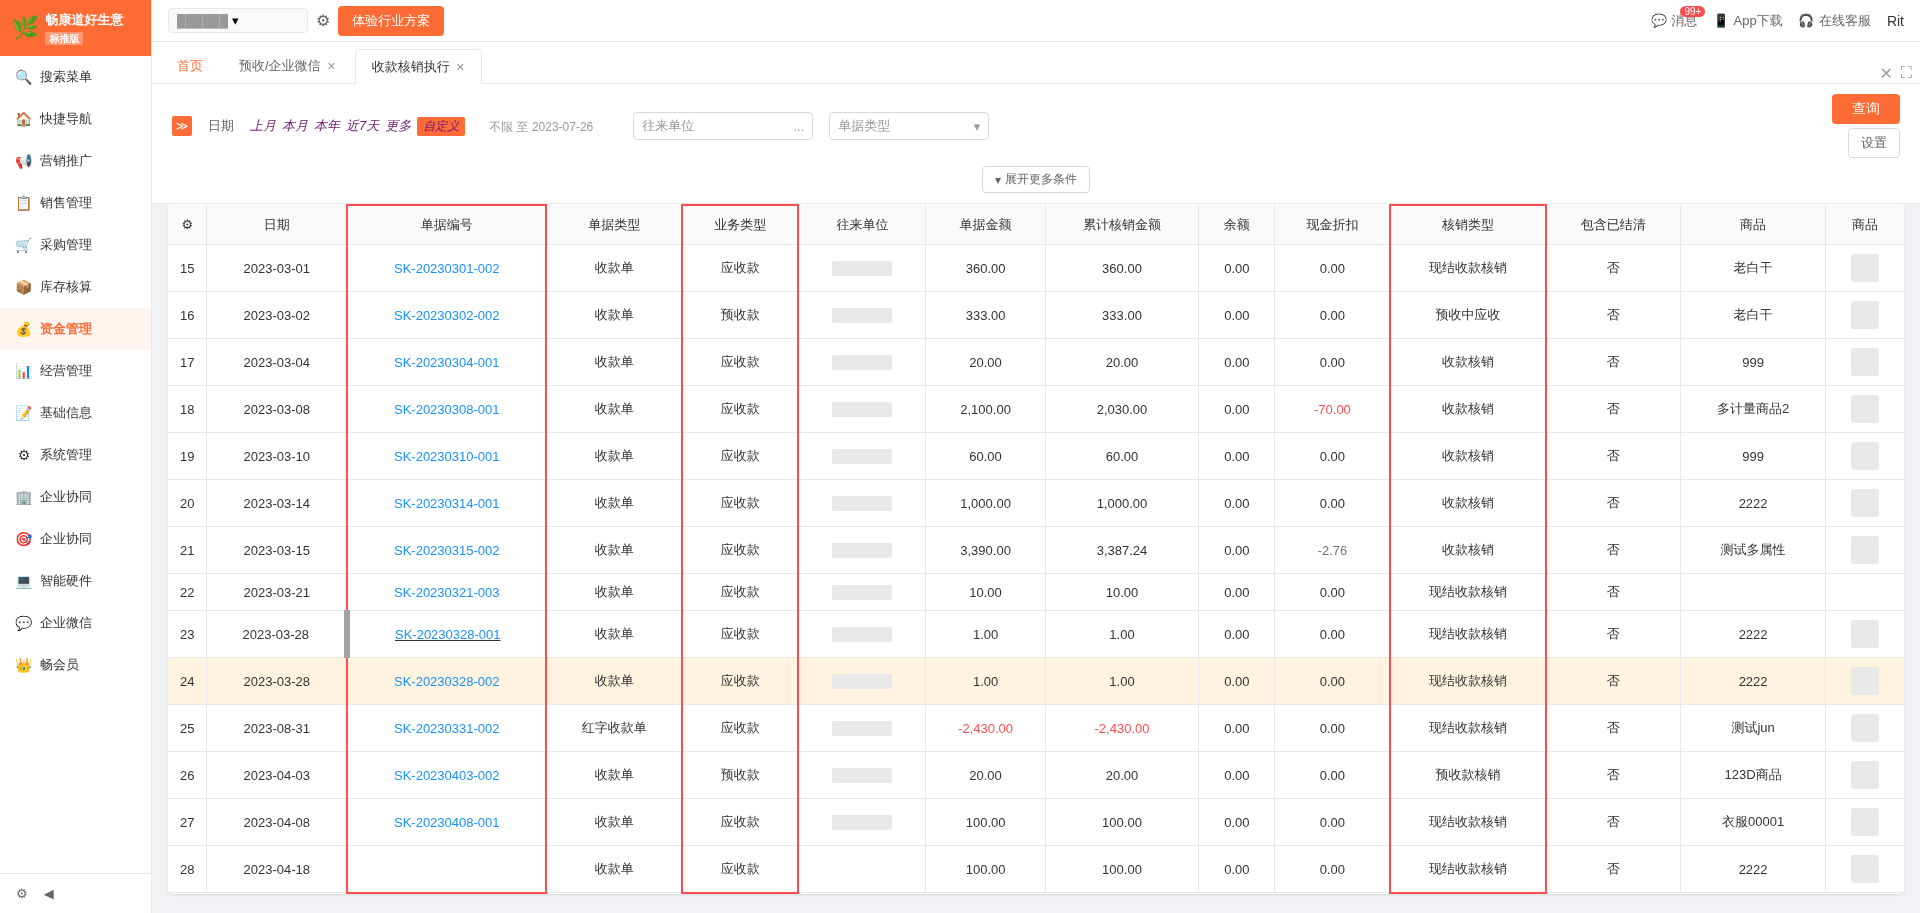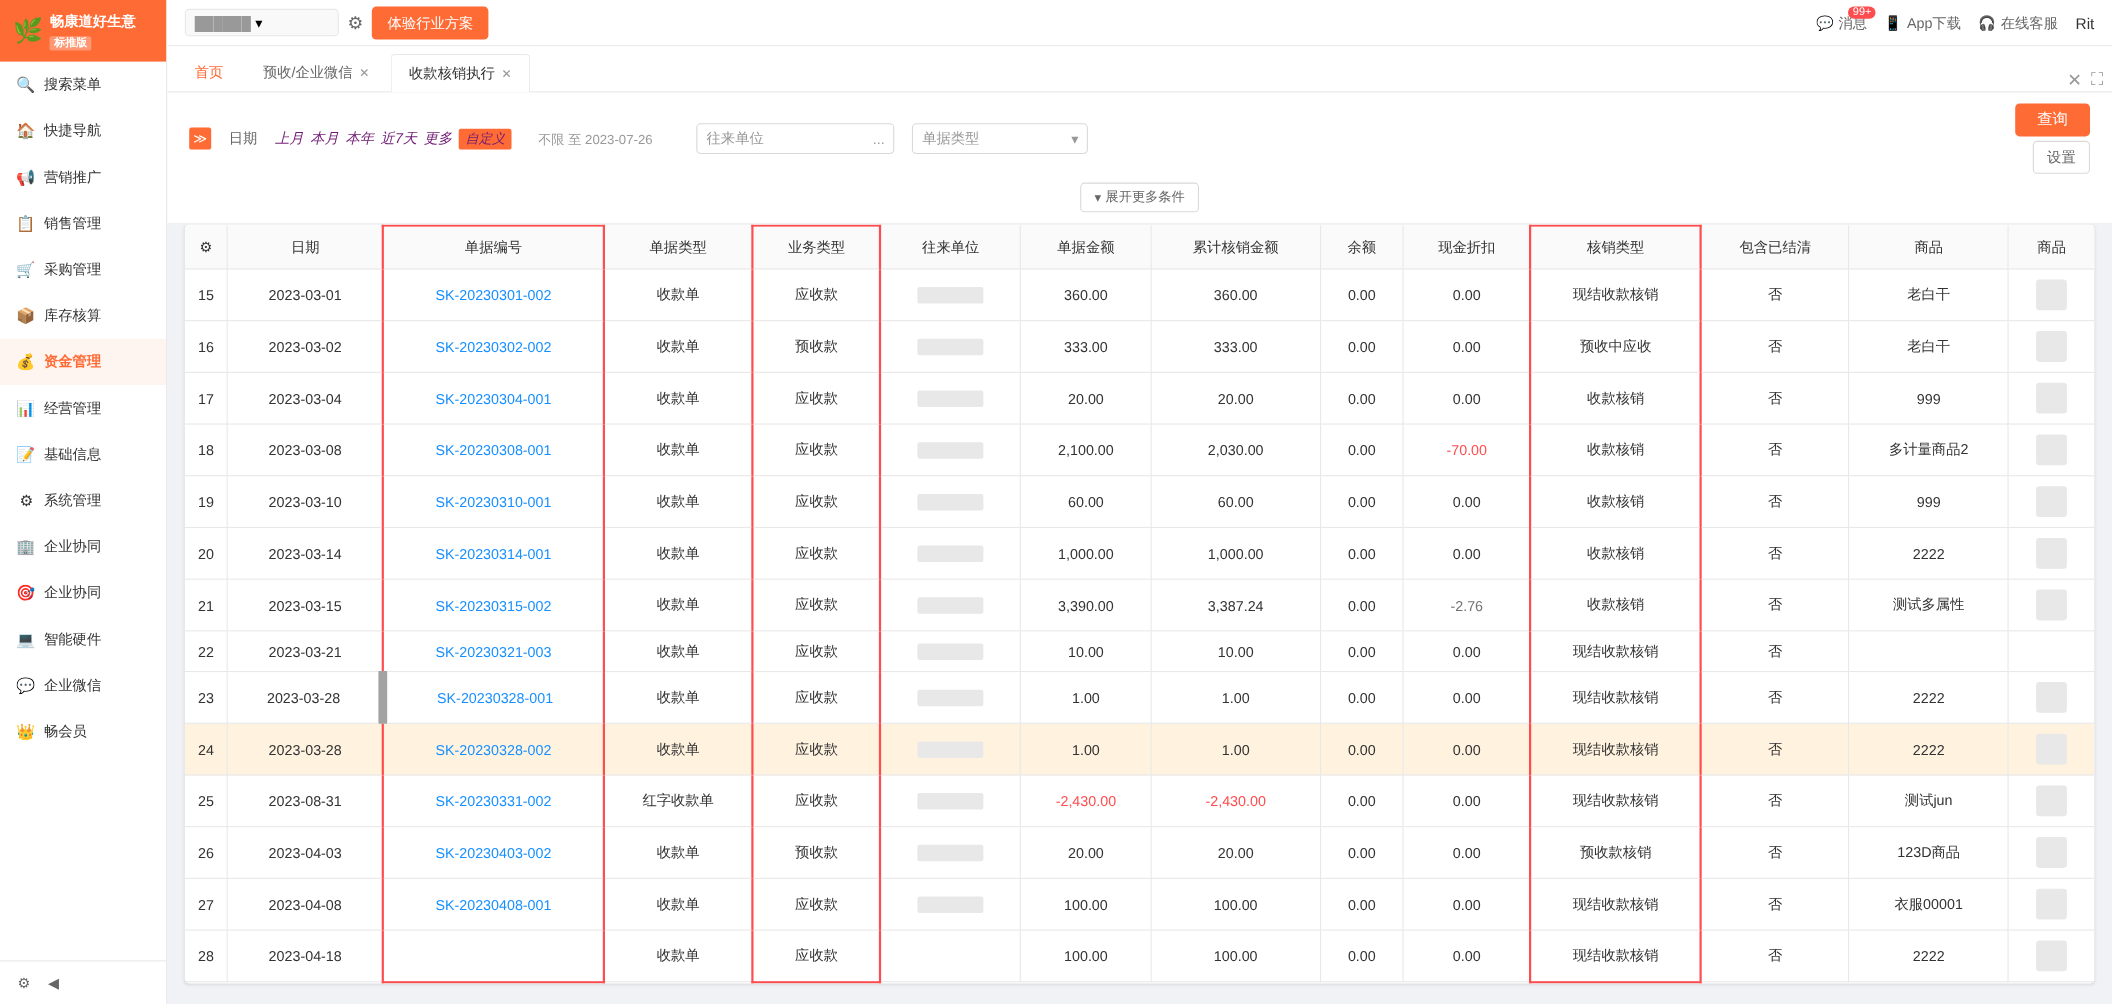--- a/index.html
+++ b/index.html
@@ -385,21 +385,21 @@
       <td>0.00</td>
       <td style="">0.00</td>
       <td style="border-left:2px solid #ff4d4f;border-right:2px solid #ff4d4f;">现结收款核销</td>
       <td>否</td>
       <td></td>
       <td></td>
     </tr>
             <tr>
       <td>23</td>
       <td>2023-03-28</td>
-      <td style="border-left:8px solid #a3a3a3;border-right:2px solid #ff4d4f;"><a class="link-text">SK-20230328-001</a></td>
+      <td style="border-left:6px solid #a3a3a3;border-right:2px solid #ff4d4f;text-decoration:underline;"><a class="link-text">SK-20230328-001</a></td>
       <td>收款单</td>
       <td style="border-left:2px solid #ff4d4f;border-right:2px solid #ff4d4f;">应收款</td>
       <td><span class="blurred">██████</span></td>
       <td style="">1.00</td>
       <td style="">1.00</td>
       <td>0.00</td>
       <td style="">0.00</td>
       <td style="border-left:2px solid #ff4d4f;border-right:2px solid #ff4d4f;">现结收款核销</td>
       <td>否</td>
       <td>2222</td>

